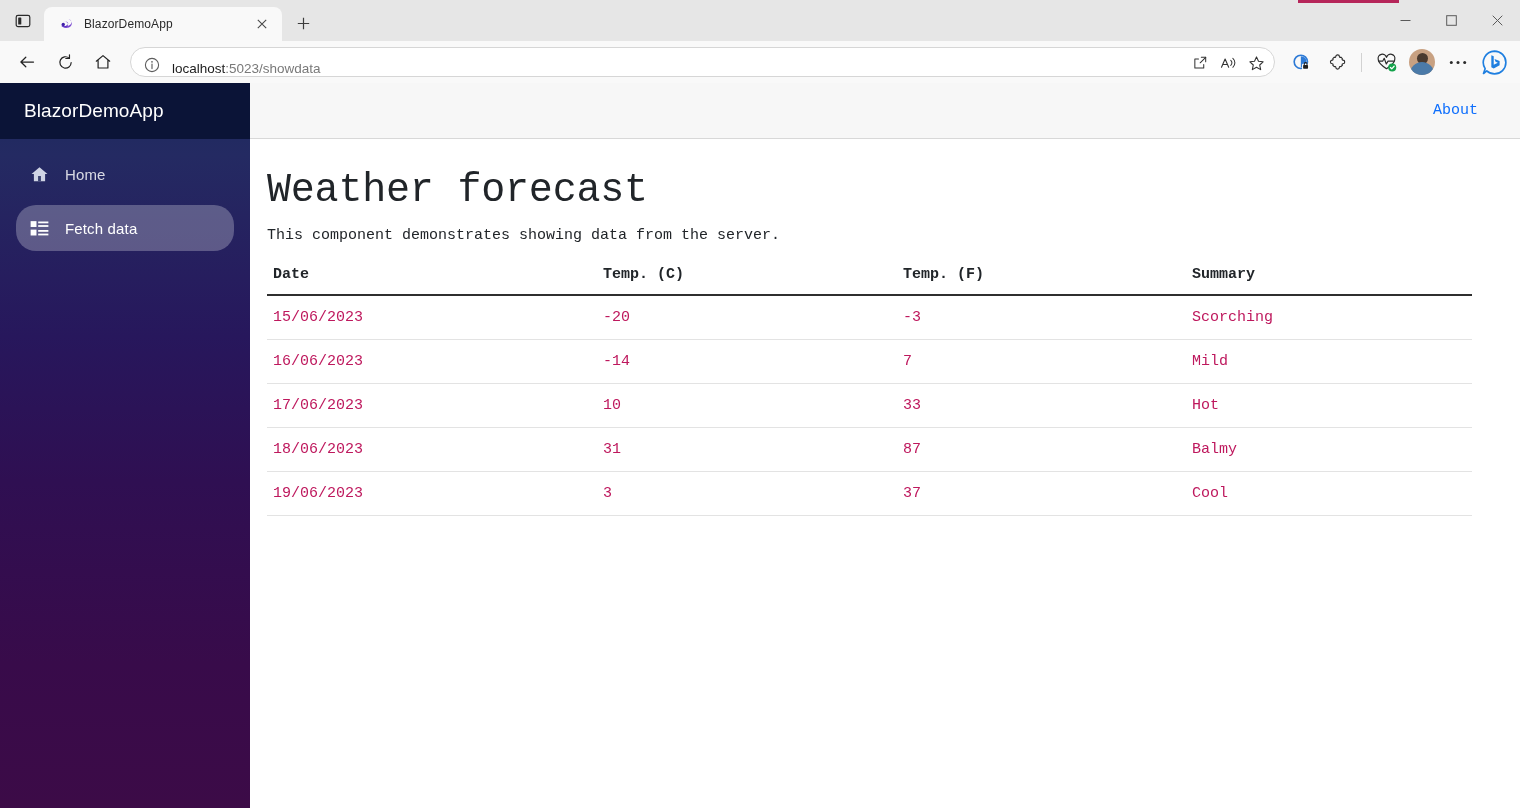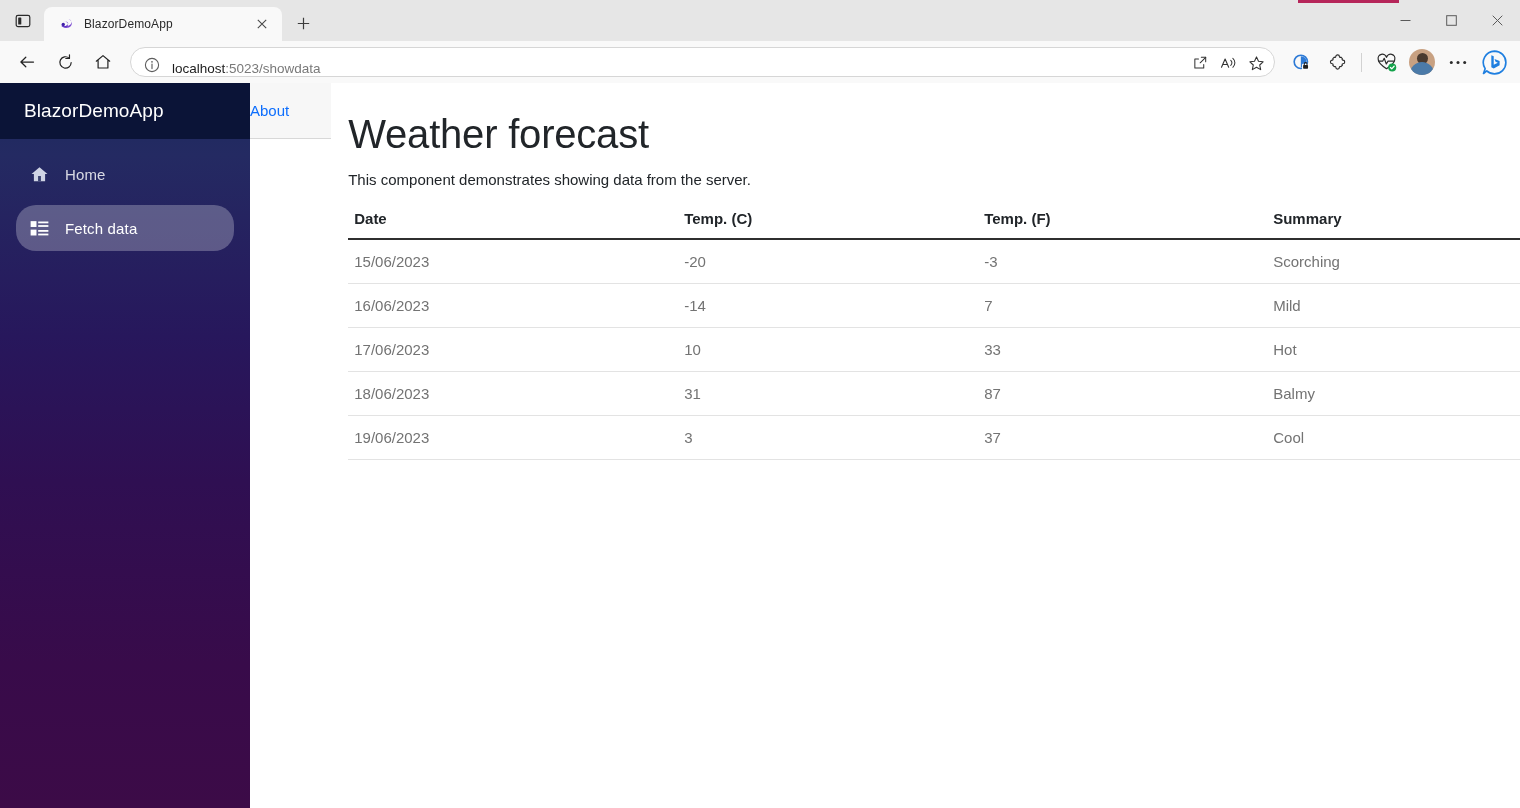--- a/index.html
+++ b/index.html
@@ -228,23 +228,24 @@
   .navitem .nav-label {
     font-size: 15px;
     color: rgba(255,255,255,0.82);
     letter-spacing: 0.15px;
   }
   .navitem.active .nav-label { color: #ffffff; }
 
   
   .main {
     flex: 1;
-    display: flex; flex-direction: row;
+    display: flex; flex-direction: column;
     background: #ffffff;
     min-width: 0;
+    font-family: Liberation Mono, monospace;
   }
   .topbar {
     height: 56px;
     flex: 0 0 56px;
     background: #f7f7f7;
     border-bottom: 1px solid #d8d8d8;
     display: flex; align-items: center; justify-content: flex-end;
     padding-right: 42px;
   }
   .topbar-link {
@@ -279,21 +280,21 @@
   table.grid th {
     text-align: left;
     font-size: 15px;
     font-weight: 700;
     color: #212529;
     padding: 0 0 11px 6px;
     border-bottom: 2px solid #2f2f2f;
   }
   table.grid td {
     font-size: 15px;
-    color: #737373;
+    color: #be185d;
     padding: 13px 0 13px 6px;
     border-bottom: 1px solid #e3e3e3;
   }
   .col-date { width: 330px; }
   .col-c { width: 300px; }
   .col-f { width: 289px; }
   .col-s { width: 286px; }
 </style>
 </head>
 <body>

